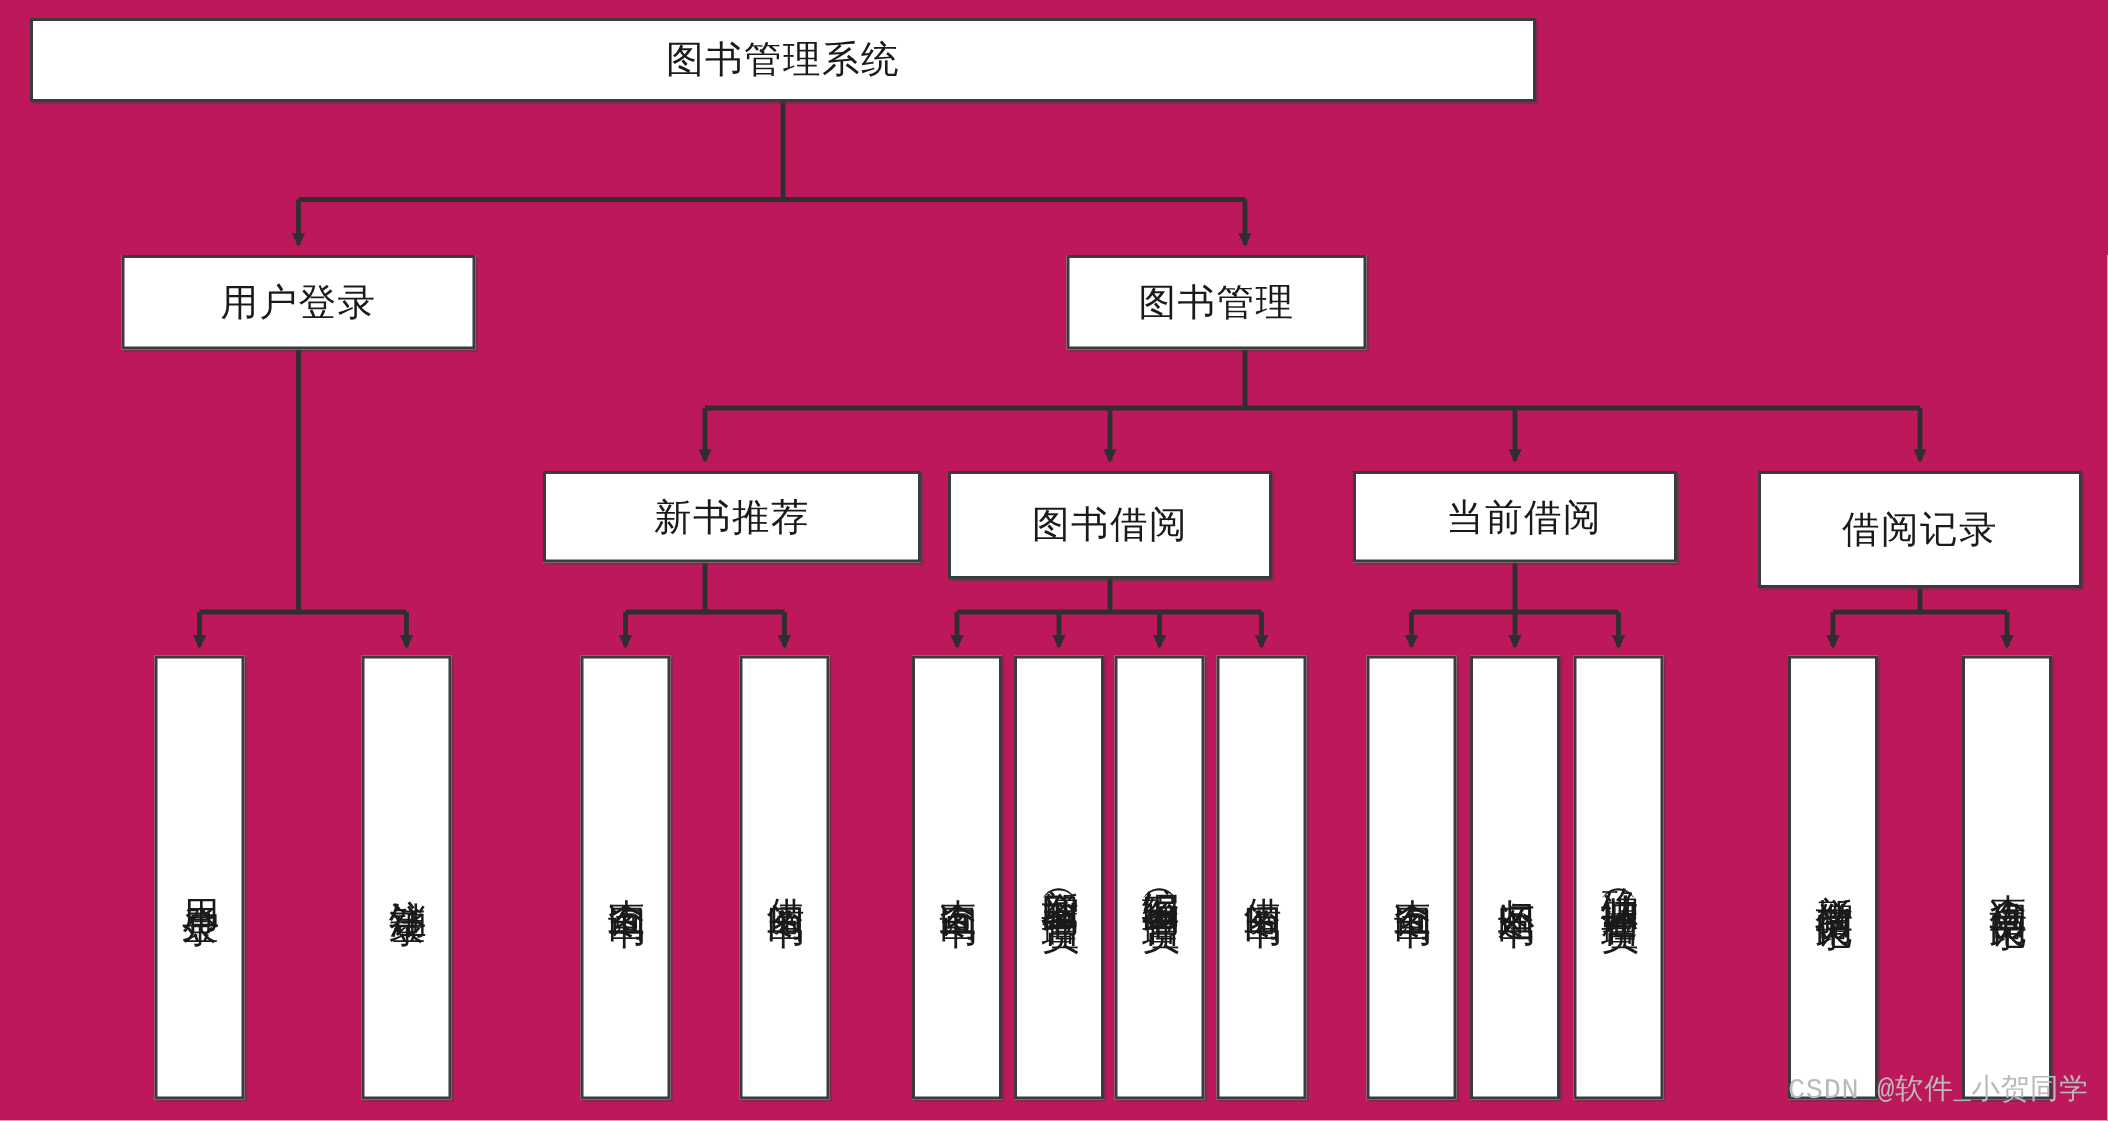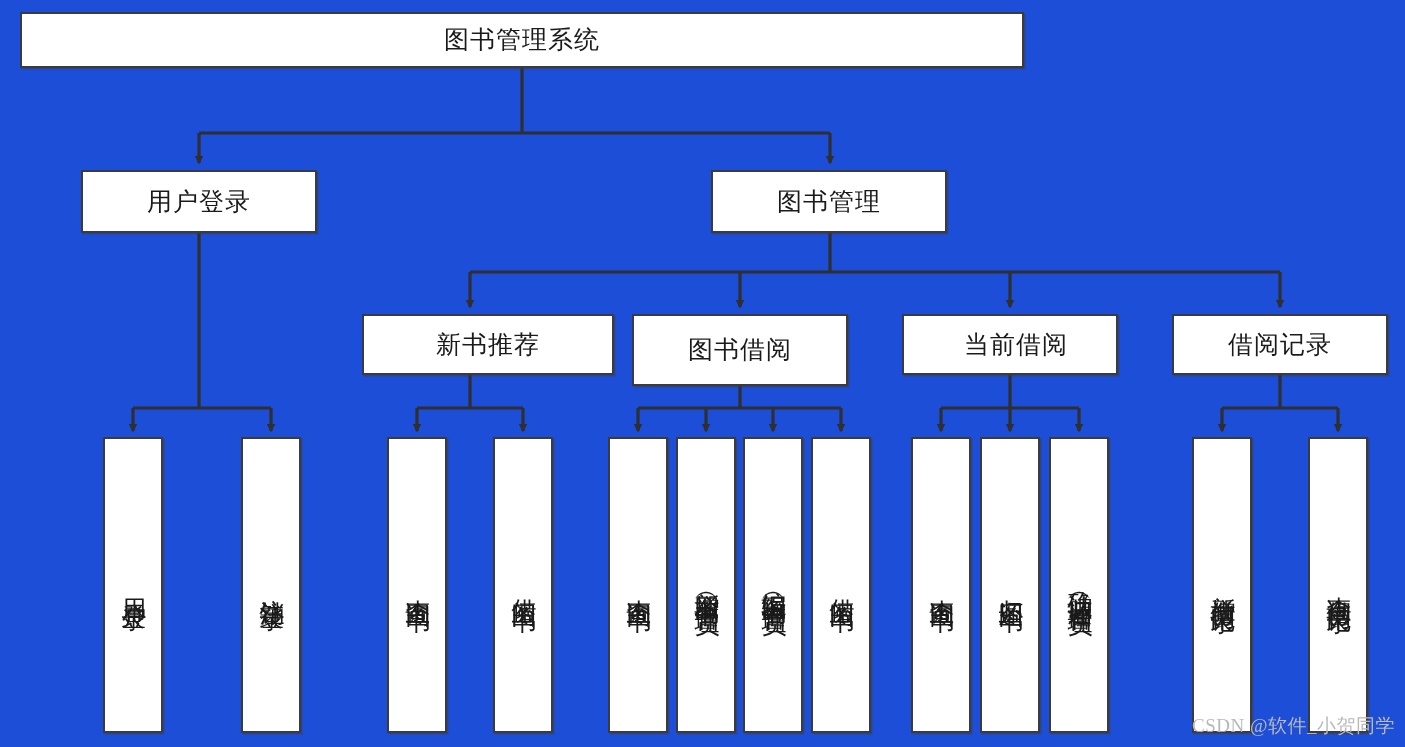--- a/index.html
+++ b/index.html
@@ -8,21 +8,21 @@
     padding: 0;
     background: #ffffff;
   }
   body {
     font-family: "DejaVu Sans", "Liberation Sans", sans-serif;
   }
   #diagram-root {
     position: relative;
     width: 1405px;
     height: 747px;
-    background: #1d4ed8;
+    background: #be185d;
     overflow: hidden;
   }
   #edge-layer {
     position: absolute;
     left: 0;
     top: 0;
     width: 1405px;
     height: 747px;
     pointer-events: none;
   }
@@ -56,21 +56,21 @@
     writing-mode: vertical-rl;
     text-orientation: upright;
     display: block;
   }
   .watermark {
     position: absolute;
     font-size: 19px;
     color: #b9b9b9;
     letter-spacing: 0.5px;
     white-space: nowrap;
-    font-family: Liberation Serif, serif;
+    font-family: Liberation Mono, monospace;
   }
 </style>
 </head>
 <body>
 
 <div id="diagram-root">
 
   <svg id="edge-layer" viewBox="0 0 1405 747" width="1405" height="747" xmlns="http://www.w3.org/2000/svg">
     <defs>
       <marker id="arrowhead" markerWidth="9" markerHeight="9" refX="7.5" refY="4.5" orient="auto" markerUnits="userSpaceOnUse">
@@ -117,26 +117,26 @@
       <path d="M1280,375 L1280,408"></path>
       <path d="M1222,408 L1338,408"></path>
       <path d="M1222,408 L1222,431" marker-end="url(#arrowhead)"></path>
       <path d="M1338,408 L1338,431" marker-end="url(#arrowhead)"></path>
     </g>
   </svg>
 
   <div class="node horiz" style="left:20px; top:12px; width:1004px; height:56px;">图书管理系统</div>
 
   <div class="node horiz" style="left:81px; top:170px; width:236px; height:63px;">用户登录</div>
-  <div class="node horiz" style="left:711px; top:170px; width:236px; height:63px;">图书管理</div>
+  <div class="node horiz" style="left:711px; top:170px; width:200px; height:63px;">图书管理</div>
 
   <div class="node horiz" style="left:362px; top:314px; width:252px; height:61px;">新书推荐</div>
   <div class="node horiz" style="left:632px; top:314px; width:216px; height:72px;">图书借阅</div>
   <div class="node horiz" style="left:902px; top:314px; width:216px; height:61px;padding-left:12px;">当前借阅</div>
-  <div class="node horiz" style="left:1172px; top:314px; width:216px; height:61px;">借阅记录</div>
+  <div class="node horiz" style="left:1172px; top:314px; width:216px; height:78px;">借阅记录</div>
 
   <div class="node vert" style="left:103px; top:437px; width:60px; height:296px;">
     <span class="vlabel">用户登录</span>
   </div>
   <div class="node vert" style="left:241px; top:437px; width:60px; height:296px;">
     <span class="vlabel">注销登录</span>
   </div>
 
   <div class="node vert" style="left:387px; top:437px; width:60px; height:296px;">
     <span class="vlabel">查询图书</span>

